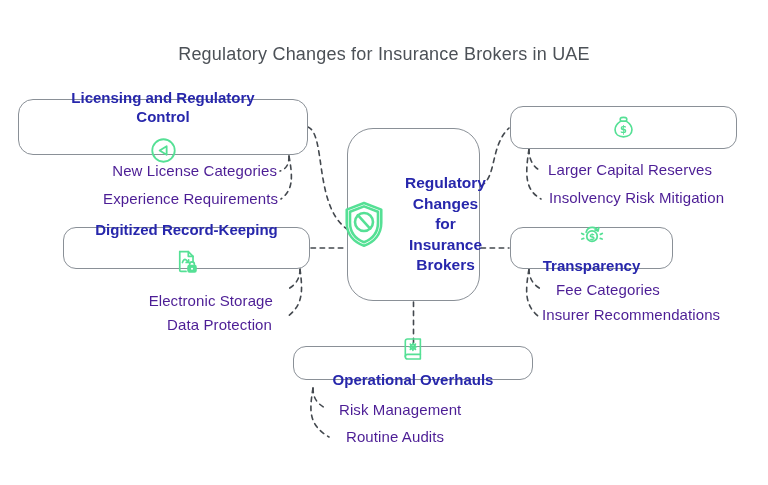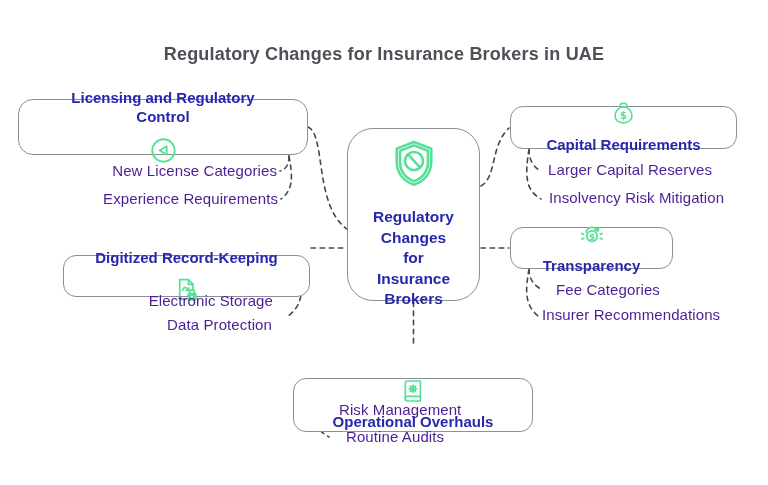--- a/index.html
+++ b/index.html
@@ -2,44 +2,44 @@
 <html><head>
 <meta charset="utf-8">
 <style>
   html,body{margin:0;padding:0;background:#fff;}
   .canvas{
     position:relative;width:768px;height:485px;background:#ffffff;overflow:hidden;
     font-family:"Liberation Sans","DejaVu Sans",sans-serif;
   }
   .title{
     position:absolute;left:0;top:44px;width:768px;margin:0;
-    text-align:center;font-size:18px;font-weight:700;color:#4c5157;letter-spacing:.2px;
+    text-align:center;font-size:18px;font-weight:400;color:#4c5157;letter-spacing:.2px;
   }
   .connectors{position:absolute;left:0;top:0;}
   .connectors path,.connectors line{
     fill:none;stroke:#43484e;stroke-width:1.6;stroke-linecap:round;stroke-dasharray:4.5 4.6;
   }
   .node{
     position:absolute;background:#fff;border:1.4px solid #8a9097;
     display:flex;align-items:center;justify-content:center;box-sizing:border-box;
   }
   .branch{border-radius:13px;gap:9px;padding:0 20px;flex-direction:column;}
   .branch-label{color:#2727ac;font-weight:700;font-size:15px;line-height:1.25;text-align:center;}
   .icon{display:flex;align-items:center;justify-content:center;flex:0 0 auto;}
   .icon svg{stroke:#55e095;fill:none;stroke-width:1.5;stroke-linecap:round;stroke-linejoin:round;}
   
   .b-licensing{left:18px;top:99px;width:290px;height:56px;border-radius:15px;}
   .b-licensing .branch-label{max-width:208px;}
-  .b-digitized{left:63px;top:227px;width:247px;height:42px;margin-top:28px;}
+  .b-digitized{left:63px;top:227px;width:247px;height:42px;}
   .b-capital{left:510px;top:106px;width:227px;height:43px;}
   .b-transparency{left:510px;top:227px;width:163px;height:42px;}
-  .b-operational{left:293px;top:346px;width:240px;height:54px;margin-top:32px;}
+  .b-operational{left:293px;top:346px;width:240px;height:34px;}
   .center-node{
     left:347px;top:128px;width:133px;height:173px;border-radius:26px;
-    flex-direction:column;gap:18px;padding-top:20px;
+    flex-direction:row;gap:18px;padding-top:20px;
   }
   .center-label{
     color:#2727ac;font-weight:700;font-size:15.5px;line-height:1.32;
     text-align:center;white-space:pre-line;
   }
   .sub-label{
     position:absolute;color:#4c1d95;font-size:15px;letter-spacing:.1px;white-space:nowrap;
   }
   .sub-r{text-align:right;}
 </style>
@@ -101,21 +101,20 @@
   <div class="sub-label sub-r" style="right:490px;top:190px;">Experience Requirements</div>
 
   <div class="node branch b-capital">
     <span class="icon">
       <svg viewBox="0 0 24 24" width="27" height="27">
         <path d="M9.6 6.3 C8.7 4.9 9 3.5 10.1 3.2 C10.8 3 13.2 3 13.9 3.2 C15 3.5 15.3 4.9 14.4 6.3"></path>
         <path d="M9.6 6.3 H14.4 C17.6 8.4 19.5 11.1 19.5 14 C19.5 17.9 16.3 20.3 12 20.3 C7.7 20.3 4.5 17.9 4.5 14 C4.5 11.1 6.4 8.4 9.6 6.3 Z"></path>
         <text x="12" y="16.6" text-anchor="middle" font-size="8.8" font-weight="bold" fill="#55e095" stroke="none" font-family="DejaVu Sans, sans-serif">$</text>
       </svg>
     </span>
-    <span class="branch-label">Capital Requirements</span>
   </div>
   <div class="sub-label" style="left:548px;top:161px;">Larger Capital Reserves</div>
   <div class="sub-label" style="left:549px;top:189px;">Insolvency Risk Mitigation</div>
 
   <div class="node branch b-digitized">
     <span class="branch-label">Digitized Record-Keeping</span>
     <span class="icon">
       <svg viewBox="0 0 24 24" width="27" height="27">
         <path d="M6 3.2 H13.6 L17.8 7.4 V12.6"></path>
         <path d="M17.8 7.4 H13.6 V3.2"></path>

